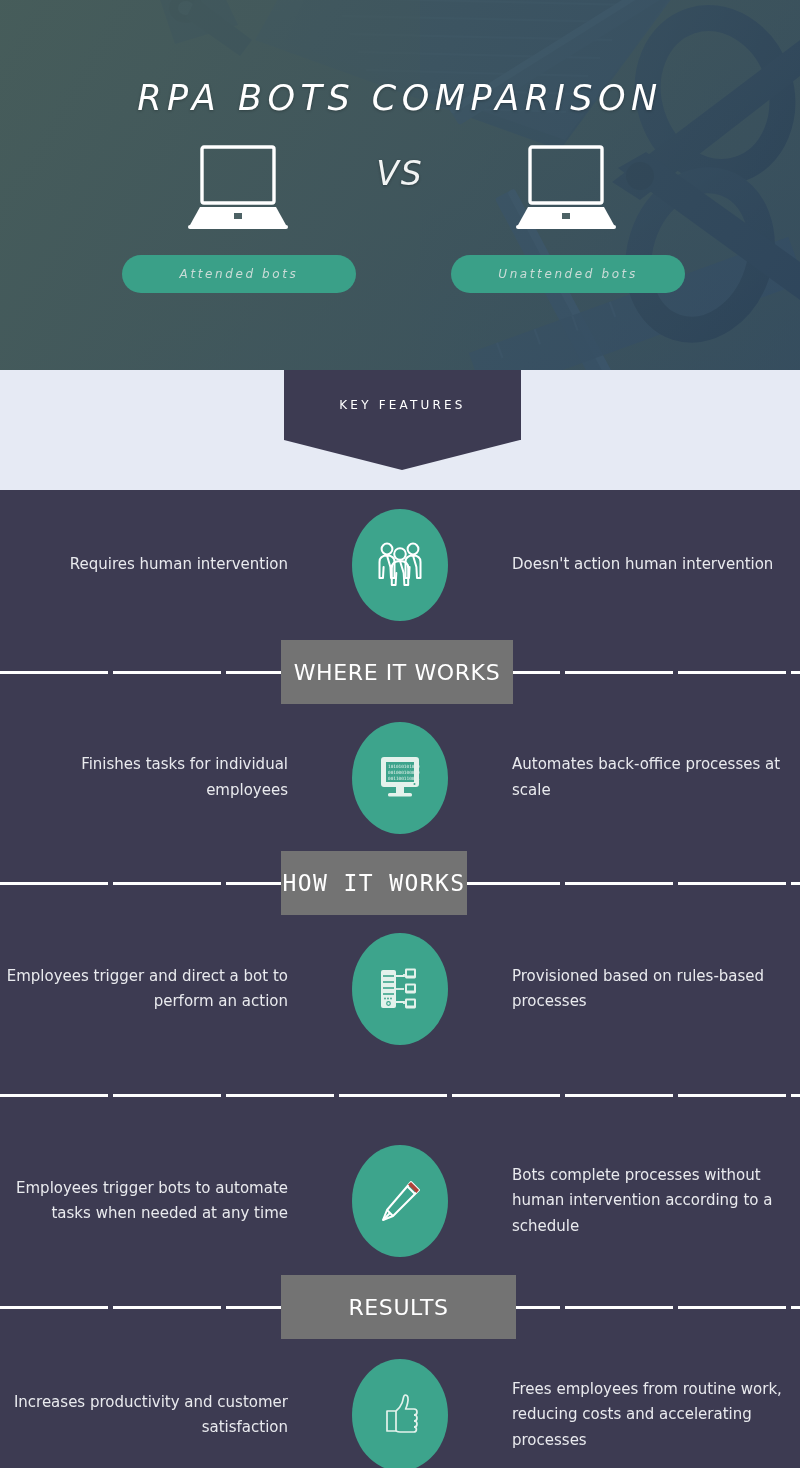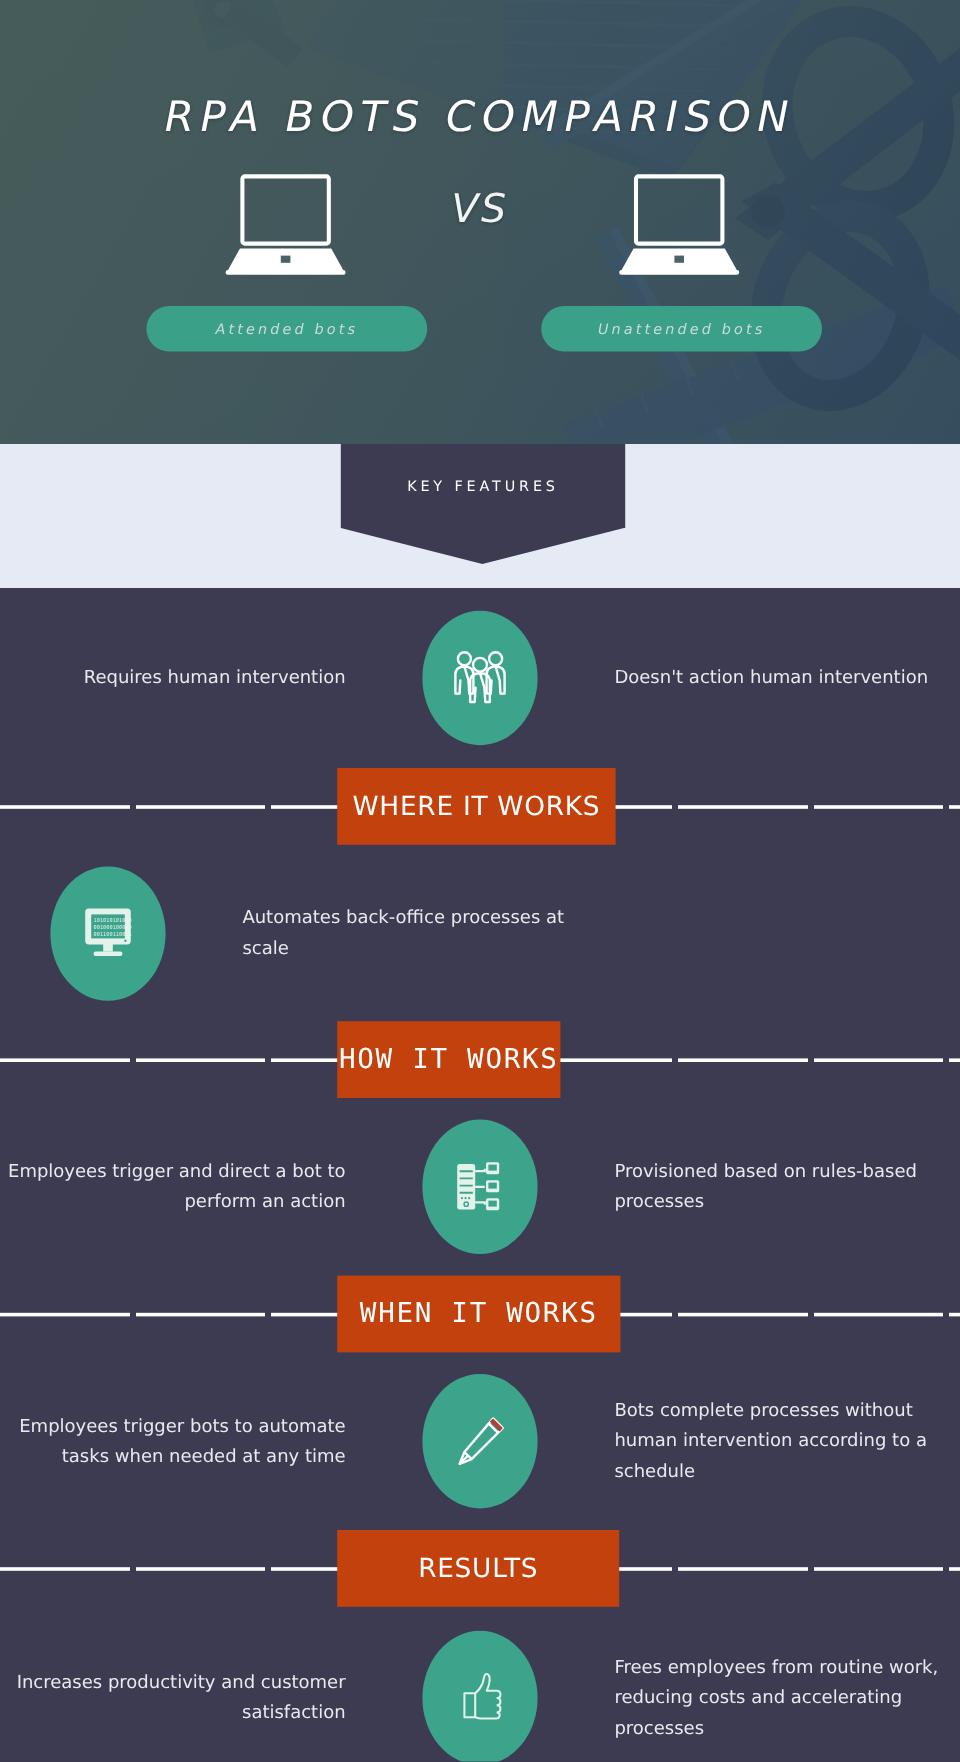--- a/index.html
+++ b/index.html
@@ -78,21 +78,21 @@
   }
 
   
   .divider{position:relative;width:800px;height:64px;}
   .dline{
     position:absolute;left:0;top:31px;width:800px;height:3px;
     background:repeating-linear-gradient(to right,#ffffff 0px,#ffffff 108px,rgba(0,0,0,0) 108px,rgba(0,0,0,0) 113px);
   }
   .dbox{
     position:absolute;top:0;height:64px;
-    background:#c2410c;display:flex;align-items:center;justify-content:center;
+    background:#737373;display:flex;align-items:center;justify-content:center;
     color:#ffffff;
   }
   .dbox .dlabel{font-size:22px;letter-spacing:.6px;font-weight:400;
     font-family:"DejaVu Sans", sans-serif;}
   .dbox.round .dlabel{font-size:23px;letter-spacing:1.4px;
     font-family:"DejaVu Sans Mono", monospace;font-weight:400;font-stretch:condensed;}
   .dbox.b0{left:281px;width:232px;}
   .dbox.b1{left:281px;width:186px;}
   .dbox.b2{left:281px;width:236px;}
   .dbox.b3{left:281px;width:235px;}
@@ -248,20 +248,23 @@
     </div>
 
     <div class="divider">
       <div class="dline"></div>
       <div class="dbox b0">
         <span class="dlabel">WHERE IT WORKS</span>
       </div>
     </div>
 
     <div class="row" style="height:147px">
+      <div class="col left">
+        <p>Finishes tasks for individual employees</p>
+      </div>
       <div class="iconwrap">
         <div class="badge">
           <svg width="54" height="54" viewBox="0 0 54 54">
             <g fill="none" stroke="#e4f2ec" stroke-width="2">
               <rect x="9" y="7" width="36" height="28" rx="2" fill="#e4f2ec"></rect>
             </g>
             <rect x="13" y="11" width="28" height="20" fill="#3da48c"></rect>
             <g fill="#e4f2ec" font-family="'DejaVu Sans Mono', monospace" font-size="4.4">
               <text x="15" y="17">101010101010</text>
               <text x="15" y="23">001000100010</text>
@@ -321,23 +324,20 @@
           </svg>
         </div>
       </div>
       <div class="col right">
         <p>Provisioned based on rules-based processes</p>
       </div>
     </div>
 
     <div class="divider">
       <div class="dline"></div>
-      <div class="dbox b2 round">
-        <span class="dlabel">WHEN IT WORKS</span>
-      </div>
     </div>
 
     <div class="row" style="height:148px">
       <div class="col left">
         <p>Employees trigger bots to automate tasks when needed at any time</p>
       </div>
       <div class="iconwrap">
         <div class="badge">
           <svg width="54" height="54" viewBox="0 0 54 54">
             <g fill="none" stroke="#ffffff" stroke-width="2" stroke-linejoin="round">

